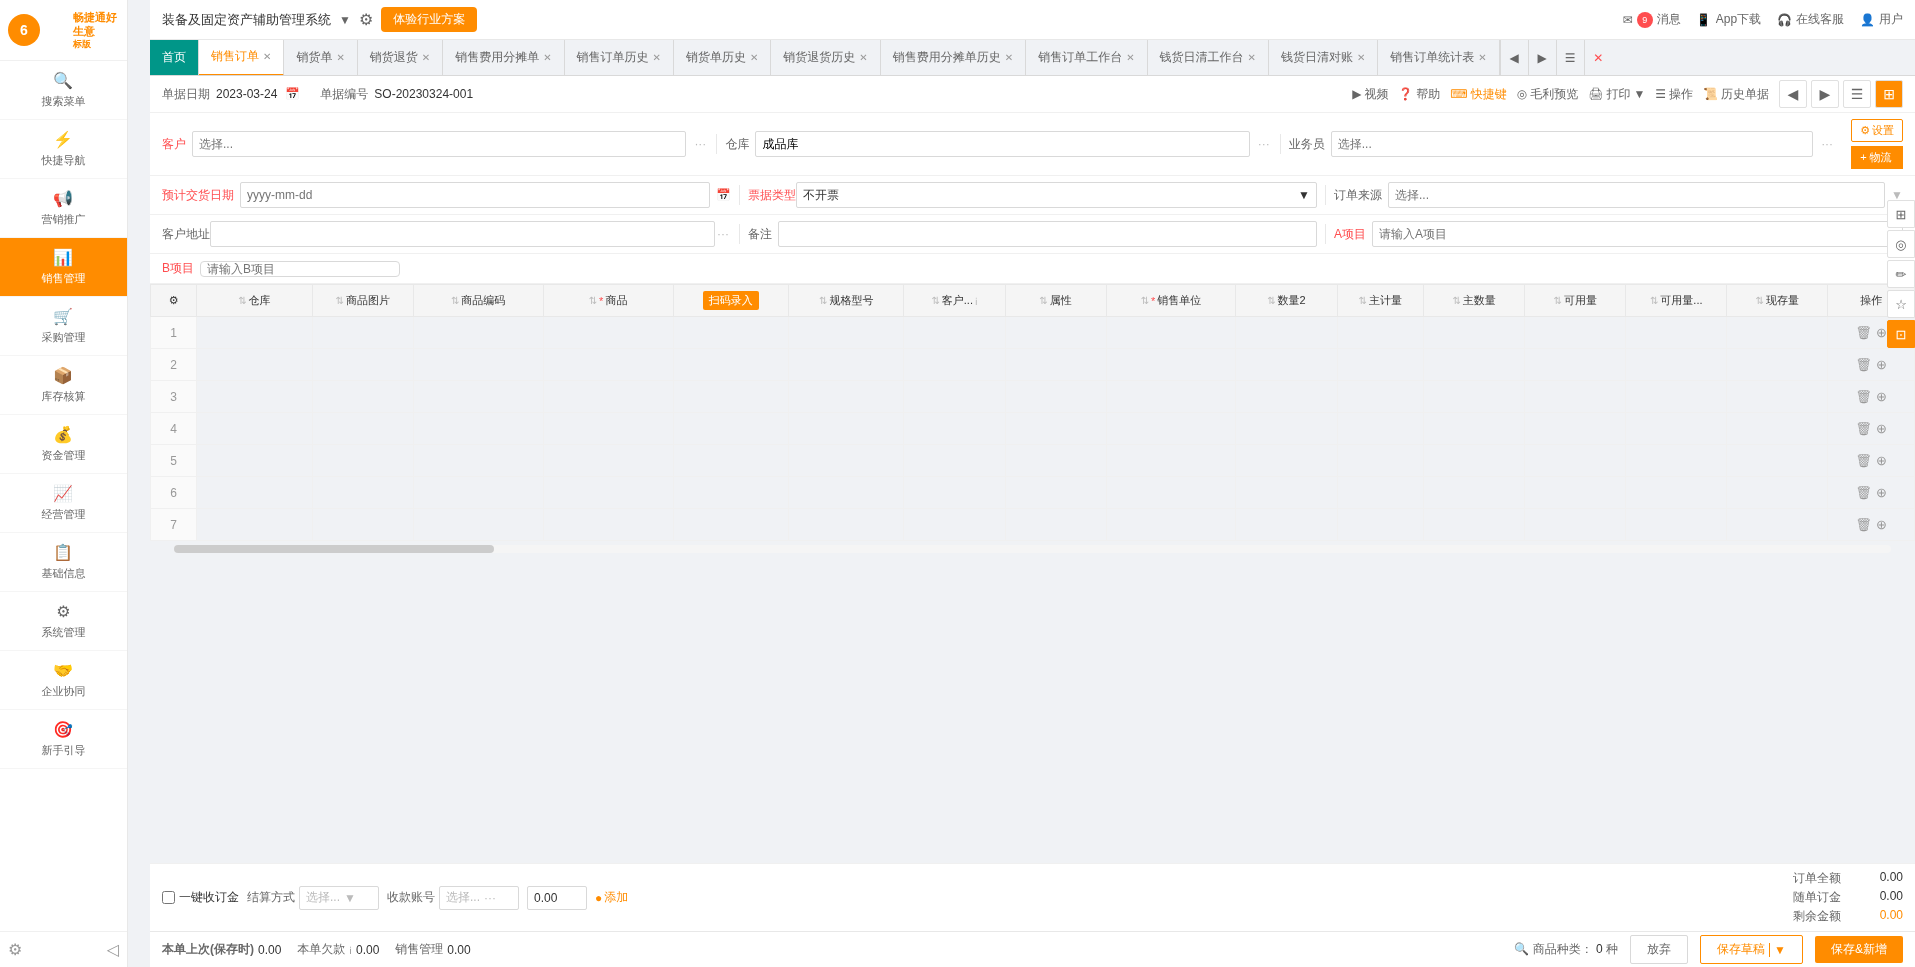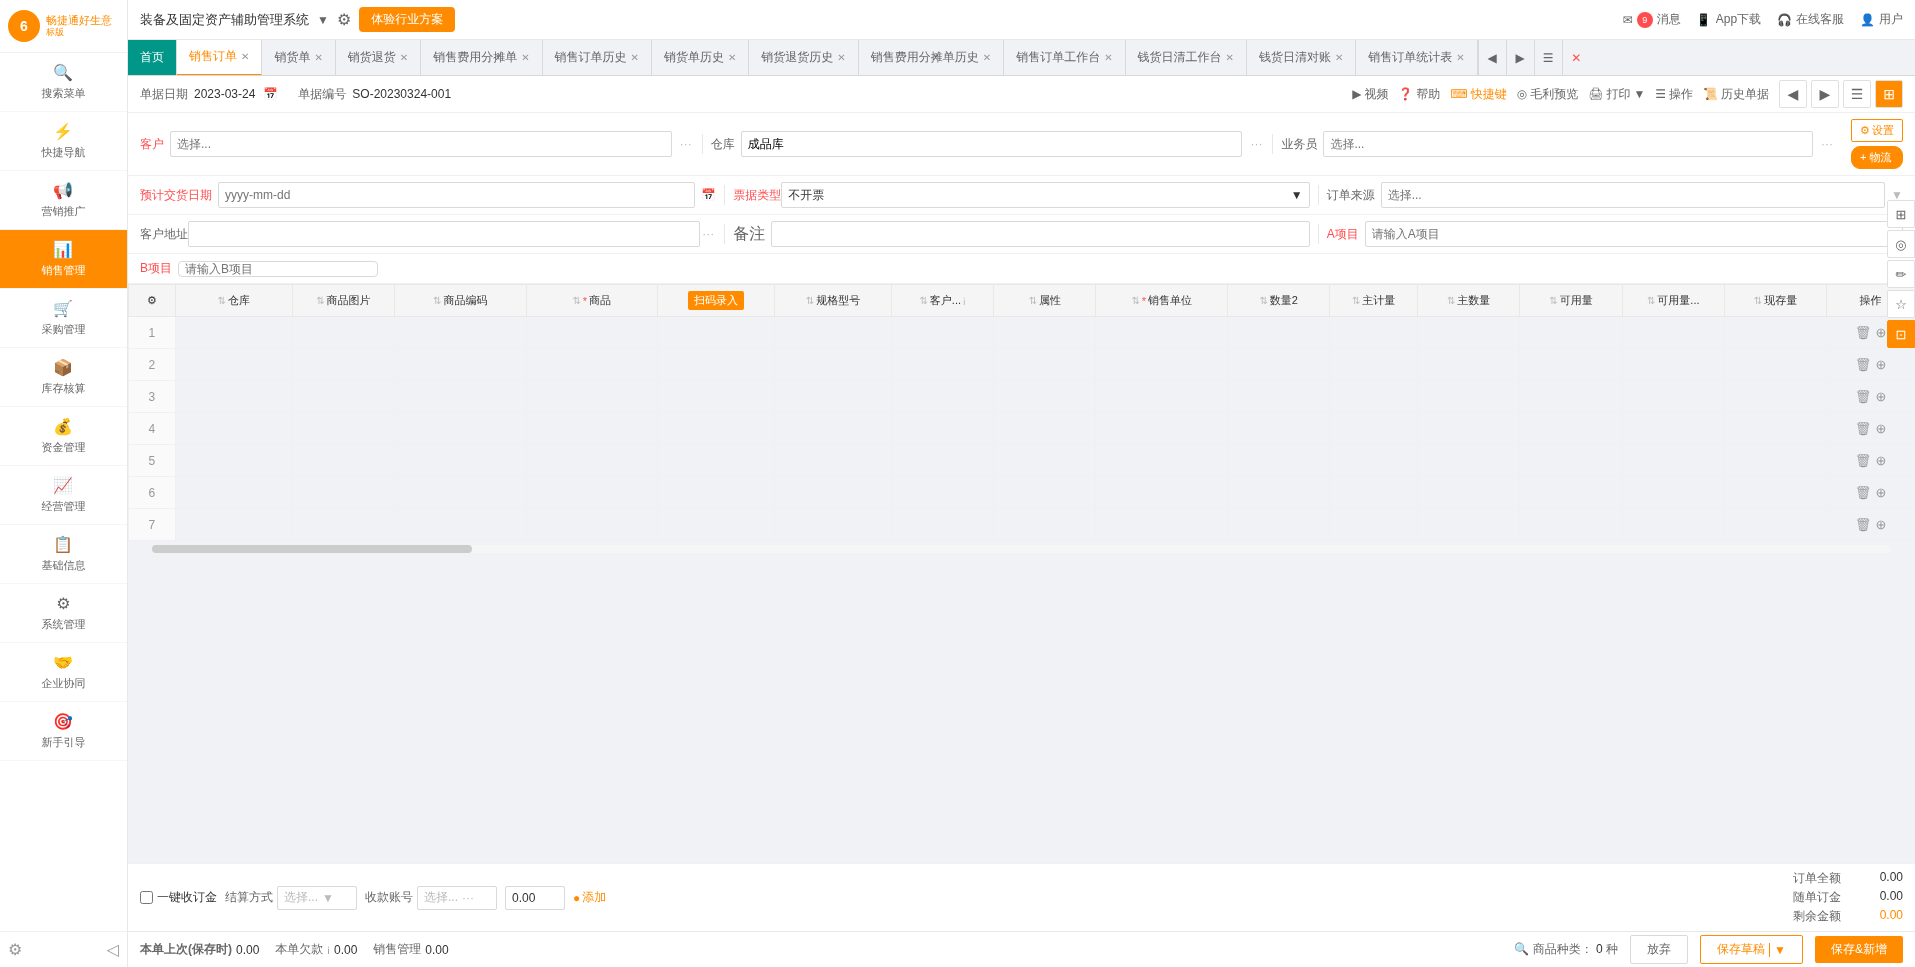--- a/index.html
+++ b/index.html
@@ -2,21 +2,21 @@
 <html><head>
   <meta charset="utf-8">
   <style>
     * { box-sizing: border-box; margin: 0; padding: 0; }
     body { font-family: 'Microsoft YaHei', Arial, sans-serif; font-size: 12px; background: #f0f2f5; color: #333; display: flex; height: 967px; overflow: hidden; }
 
     
     .sidebar { width: 128px; background: #fff; display: flex; flex-direction: column; border-right: 1px solid #e8e8e8; flex-shrink: 0; }
     .sidebar-logo { padding: 10px 8px; display: flex; align-items: center; gap: 6px; border-bottom: 1px solid #f0f0f0; }
     .logo-icon { width: 32px; height: 32px; background: #ff8c00; border-radius: 50%; display: flex; align-items: center; justify-content: center; color: white; font-size: 14px; font-weight: bold; flex-shrink: 0; }
-    .logo-text { font-size: 11px; color: #ff8c00; line-height: 1.3; font-weight: normal; }
+    .logo-text { font-size: 11px; color: #ff8c00; line-height: 1.3; font-weight: bold; margin-left: 27px; }
     .sidebar-menu { flex: 1; overflow-y: auto; }
     .sidebar-item { display: flex; flex-direction: column; align-items: center; padding: 10px 4px; cursor: pointer; color: #666; font-size: 11px; gap: 4px; border-bottom: 1px solid #f5f5f5; }
     .sidebar-item.active { background: #ff8c00; color: white; }
     .sidebar-item .si-icon { font-size: 16px; }
     .sidebar-bottom { padding: 8px; display: flex; justify-content: space-between; align-items: center; border-top: 1px solid #f0f0f0; }
     .sidebar-bottom-icon { font-size: 16px; color: #999; cursor: pointer; }
 
     
     .topbar { height: 40px; background: #fff; display: flex; align-items: center; padding: 0 12px; border-bottom: 1px solid #e8e8e8; justify-content: space-between; }
     .topbar-left { display: flex; align-items: center; gap: 8px; }
@@ -69,21 +69,21 @@
     .btn-discard { border: 1px solid #d9d9d9; background: #fff; padding: 5px 16px; border-radius: 2px; cursor: pointer; font-size: 12px; color: #666; }
     .btn-save-draft { border: 1px solid #ff8c00; background: #fff; color: #ff8c00; padding: 5px 16px; border-radius: 2px; cursor: pointer; font-size: 12px; display: flex; align-items: center; gap: 4px; }
     .btn-save-new { background: #ff8c00; color: white; border: none; padding: 5px 16px; border-radius: 2px; cursor: pointer; font-size: 12px; }
 
     .col-settings { background: #f5f5f5; cursor: pointer; }
     .th-with-icon { display: flex; align-items: center; justify-content: center; gap: 2px; }
     
     .scrollbar-track { height: 8px; background: #f5f5f5; margin: 0 12px; border-radius: 4px; }
     .scrollbar-thumb { width: 320px; height: 8px; background: #ccc; border-radius: 4px; }
 
-    .wrapper { flex: 1; display: flex; flex-direction: column; position: relative; overflow: hidden; }
+    .wrapper { flex: 1; display: flex; flex-direction: column; position: relative; overflow: hidden; margin-left: 22px; }
     .content-area { flex: 1; overflow: hidden; display: flex; flex-direction: column; }
     
     .top-header-bar { display: flex; align-items: center; padding: 4px 12px; gap: 20px; background: #fff; border-bottom: 1px solid #f0f0f0; min-height: 36px; }
     .top-header-bar .field { display: flex; align-items: center; gap: 6px; font-size: 12px; color: #333; }
     .top-header-bar .field .lbl { color: #666; }
     .top-header-bar .field .date-val { color: #333; }
     .date-icon { color: #bbb; cursor: pointer; margin-left: 2px; }
     .header-actions { margin-left: auto; display: flex; align-items: center; gap: 10px; font-size: 12px; color: #666; }
     .header-actions span { cursor: pointer; display: flex; align-items: center; gap: 3px; }
     .header-actions span.orange { color: #ff8c00; }
@@ -321,21 +321,21 @@
         <span style="color:#666;font-size:12px;white-space:nowrap;">业务员</span>
         <input class="ff-input ph" style="flex: 2 1 0%; border: 1px solid rgb(217, 217, 217); border-radius: 2px; height: 26px; padding: 0px 6px; font-size: 12px; color: rgb(187, 187, 187);" readonly="" placeholder="选择...">
         <span class="ff-dots">···</span>
       </div>
 
       <div style="display:flex;flex-direction:column;gap:4px;margin-left:8px;">
         <div style="background:#fff;border:1px solid #ff8c00;border-radius:2px;padding:3px 8px;font-size:11px;cursor:pointer;color:#ff8c00;display:flex;align-items:center;gap:2px;white-space:nowrap;">
           <span>⚙</span>
           <span>设置</span>
         </div>
-        <div style="background:#ff8c00;border:1px solid #ff8c00;border-radius:9px;padding:3px 8px;font-size:11px;cursor:pointer;color:white;display:flex;align-items:center;gap:2px;white-space:nowrap;">
+        <div style="background:#ff8c00;border:1px solid #ff8c00;border-radius:0;padding:3px 8px;font-size:11px;cursor:pointer;color:white;display:flex;align-items:center;gap:2px;white-space:nowrap;">
           <span>+ 物流</span>
         </div>
       </div>
     </div>
 
     <div style="padding:6px 12px; background:#fff; border-bottom:1px solid #f0f0f0; display:flex; gap:8px; align-items:center;">
       <div style="display:flex;align-items:center;gap:6px;flex:1;">
         <span style="color:#ff4d4f;font-size:12px;white-space:nowrap;">预计交货日期</span>
         <input class="ff-input" style="flex: 2 1 0%; border: 1px solid rgb(217, 217, 217); border-radius: 2px; height: 26px; padding: 0px 6px; font-size: 12px; color: rgb(187, 187, 187);" readonly="" placeholder="yyyy-mm-dd">
         <span style="color:#bbb;cursor:pointer;">📅</span>
@@ -357,21 +357,21 @@
     </div>
 
     <div style="padding:6px 12px; background:#fff; border-bottom:1px solid #f0f0f0; display:flex; gap:8px; align-items:center;">
       <div style="display:flex;align-items:center;gap:0;flex:1;justify-content:center;">
         <span style="color:#666;font-size:12px;white-space:nowrap;">客户地址</span>
         <input class="ff-input" style="flex: 2 1 0%; border: 1px solid rgb(217, 217, 217); border-radius: 2px; height: 26px; padding: 0px 6px; font-size: 12px;" readonly="">
         <span class="ff-dots">···</span>
       </div>
       <div style="width:1px;height:20px;background:#e8e8e8;"></div>
       <div style="display:flex;align-items:center;gap:6px;flex:1;">
-        <span style="color:#666;font-size:16px;white-space:nowrap;">备注</span>
+        <span style="color:#666;font-size:12px;white-space:nowrap;">备注</span>
         <input class="ff-input" style="flex: 2 1 0%; border: 1px solid rgb(217, 217, 217); border-radius: 2px; height: 26px; padding: 0px 6px; font-size: 12px;" readonly="">
       </div>
       <div style="width:1px;height:20px;background:#e8e8e8;"></div>
       <div style="display:flex;align-items:center;gap:6px;flex:1;">
         <span style="color:#ff4d4f;font-size:12px;white-space:nowrap;">A项目</span>
         <input class="ff-input" style="flex: 2 1 0%; border: 1px solid rgb(217, 217, 217); border-radius: 2px; height: 26px; padding: 0px 6px; font-size: 12px; color: rgb(187, 187, 187);" readonly="" placeholder="请输入A项目">
       </div>
     </div>
 
     <div style="padding:6px 12px; background:#fff; border-bottom:1px solid #f0f0f0; display:flex; gap:8px; align-items:center;">

